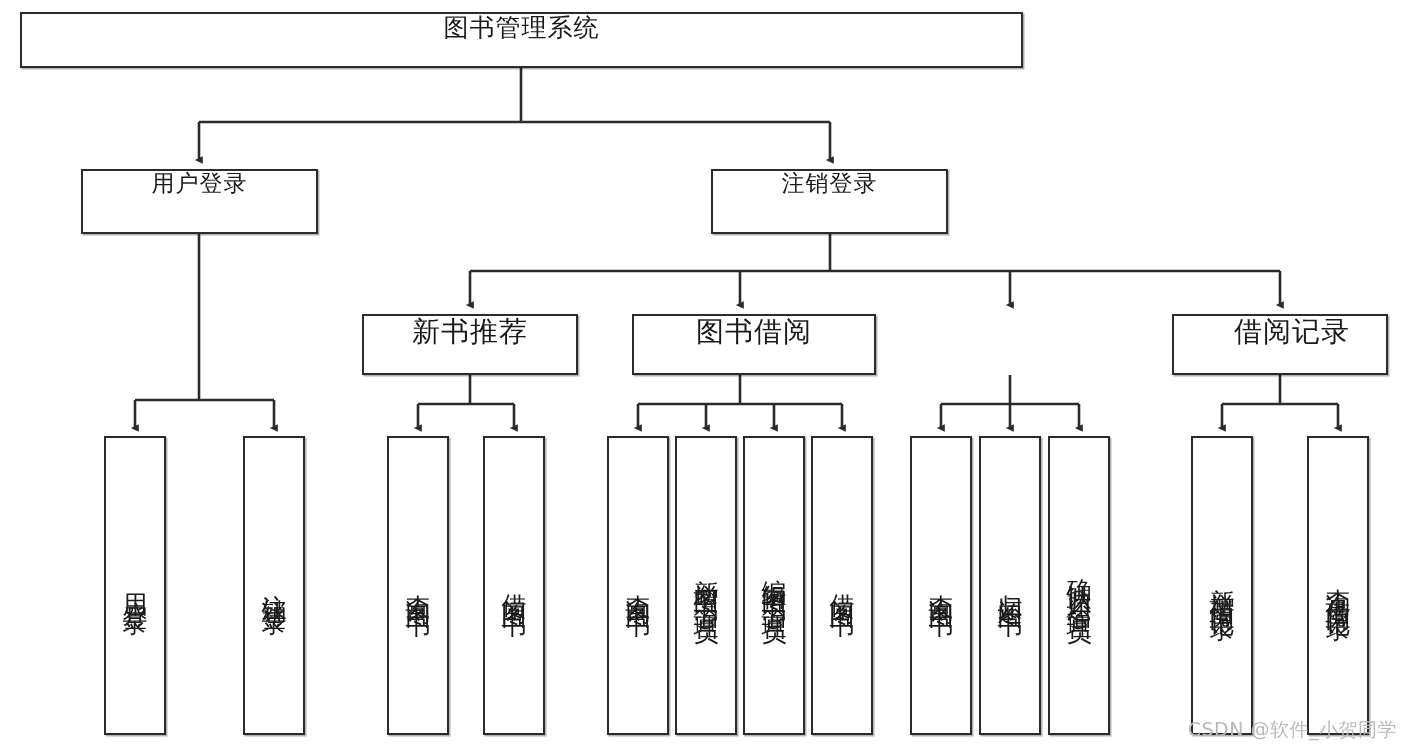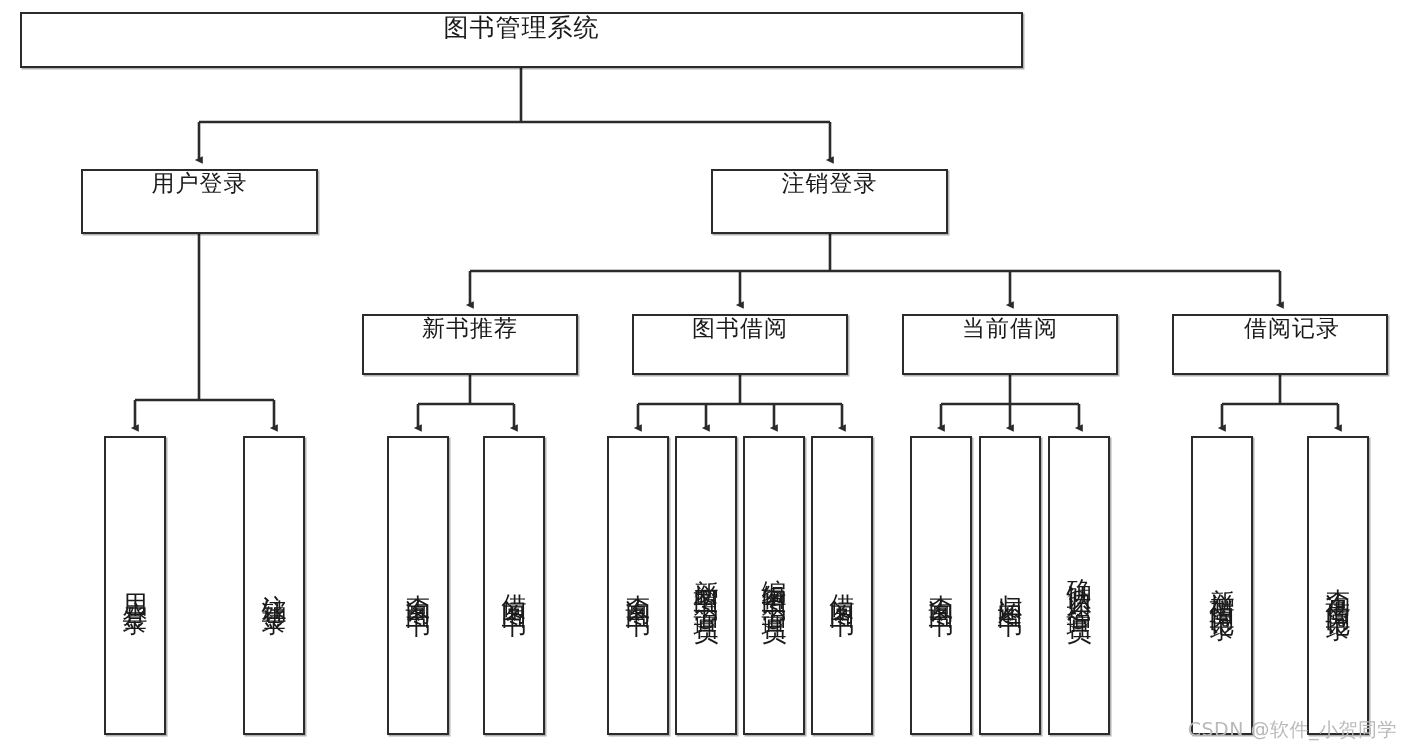--- a/index.html
+++ b/index.html
@@ -48,21 +48,21 @@
     font-size: 25px;
     letter-spacing: 1px;
   }
   
   .node.level-2 .node-label {
     font-size: 23px;
     letter-spacing: 1px;
   }
   
   .node.level-3 .node-label {
-    font-size: 23px;
+    font-size: 28px;
     letter-spacing: 1px;
   }
   
   .node.leaf {
     align-items: center;
     justify-content: center;
   }
   .node.leaf .node-label {
     writing-mode: vertical-rl;
     text-orientation: upright;
@@ -148,27 +148,24 @@
   </div>
 
   <div class="node level-2" style="left:711px; top:169px; width:237px; height:65px;">
     <span class="node-label">注销登录</span>
   </div>
 
   <div class="node level-3" style="left:362px; top:314px; width:216px; height:61px;">
     <span class="node-label">新书推荐</span>
   </div>
 
-  <div class="node level-3" style="left:632px; top:314px; width:216px; height:61px;">
+  <div class="node level-3" style="left:632px; top:314px; width:244px; height:61px;">
     <span class="node-label">图书借阅</span>
   </div>
 
-  <div class="node level-3" style="left:902px; top:314px; width:216px; height:61px;">
-    <span class="node-label">当前借阅</span>
-  </div>
 
   <div class="node level-3" style="left:1172px; top:314px; width:216px; height:61px;padding-left:24px;">
     <span class="node-label">借阅记录</span>
   </div>
 
   <div class="node leaf" style="left:104px; top:436px; width:62px; height:299px;">
     <span class="node-label">用户登录</span>
   </div>
 
   <div class="node leaf" style="left:243px; top:436px; width:62px; height:299px;">

